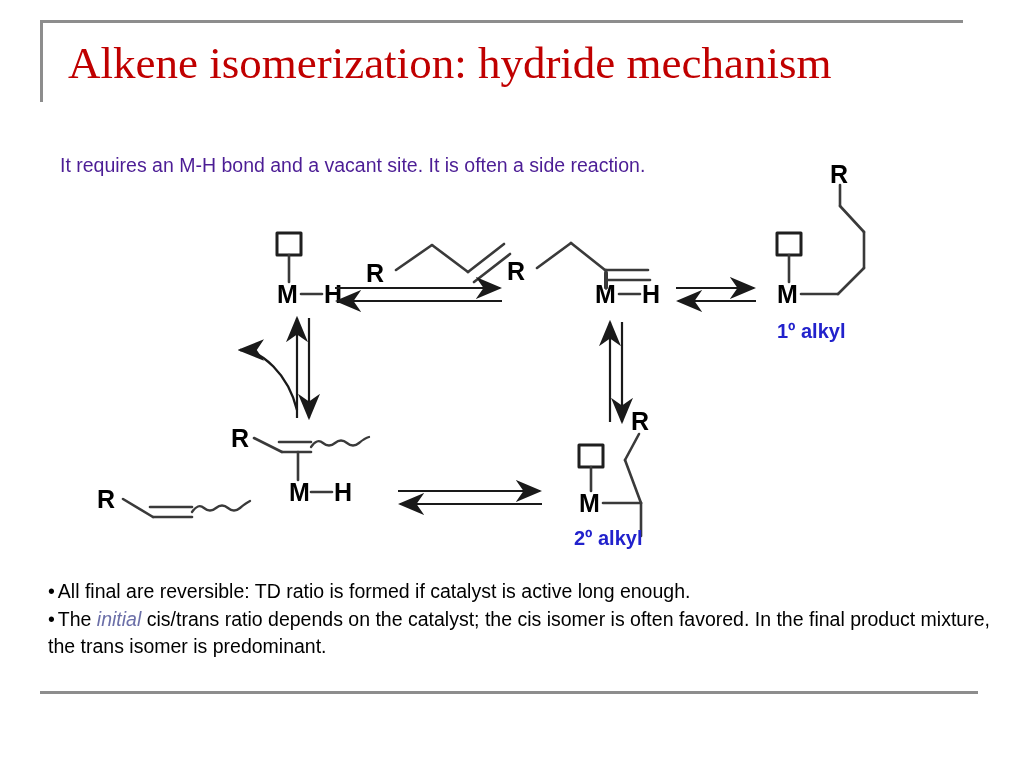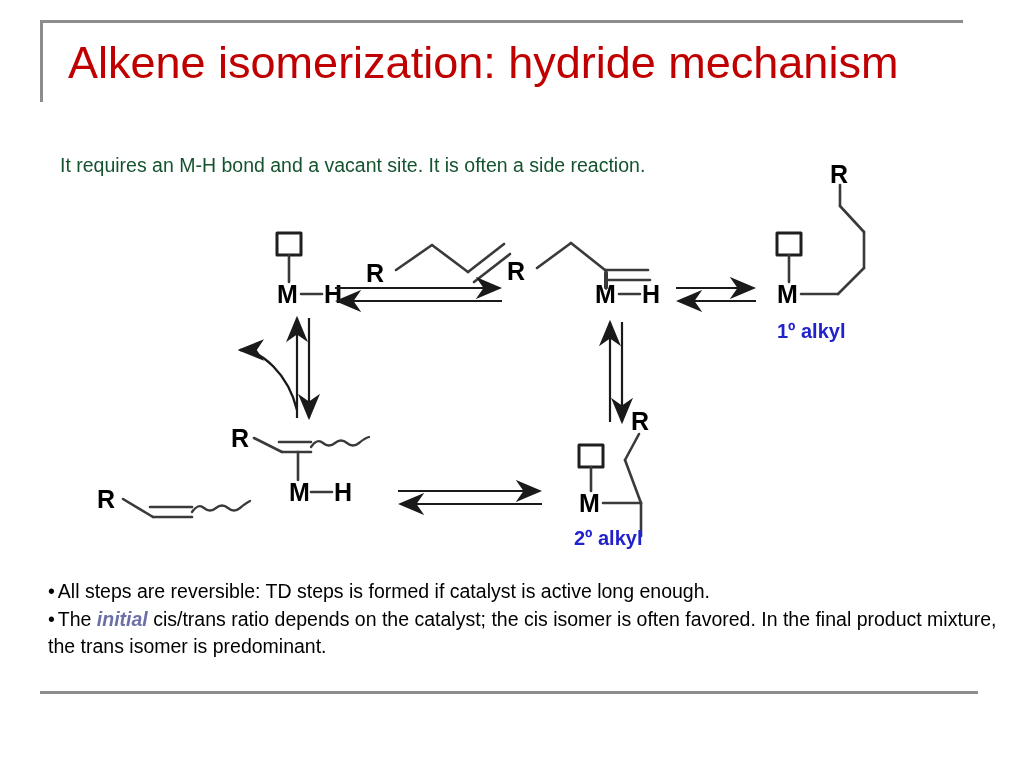--- a/index.html
+++ b/index.html
@@ -42,36 +42,36 @@
     height: 3px;
     background: #8d8d8d;
   }
 
   
   .slide-title {
     position: absolute;
     left: 68px;
     top: 36px;
     width: 900px;
-    font-family: Liberation Sans, sans-serif;
+    font-family: Liberation Serif, serif;
     font-size: 45px;
     line-height: 54px;
     letter-spacing: 0px;
     color: #c00000;
     white-space: nowrap;
   }
 
   
   .intro-text {
     position: absolute;
     left: 60px;
     top: 152px;
     font-size: 19.5px;
     line-height: 26px;
-    color: #14532d;
+    color: #4c1d95;
     white-space: nowrap;
   }
 
   
   .scheme {
     position: absolute;
     left: 0px;
     top: 160px;
     width: 1024px;
     height: 400px;
@@ -86,21 +86,20 @@
     width: 952px;
     font-size: 19.5px;
     line-height: 27.5px;
     color: #000000;
   }
   .bullet-line { white-space: normal; }
   .bullet-line .dot { margin-right: 3px; }
   .em-initial {
     font-style: italic;
     color: #6b6fa8;
-    font-weight: bold;
   }
 </style>
 </head>
 <body>
 
 <div class="rule-top"></div>
 <div class="rule-left"></div>
 <div class="rule-bottom"></div>
 
 <div class="slide-title">Alkene isomerization: hydride mechanism</div>
@@ -272,18 +271,18 @@
 
     <g>
       <path d="M297,250 C288,214 262,190 240,190" stroke-width="2.4" marker-end="url(#ahCurve)"></path>
     </g>
   </g>
 </svg>
 </div>
 
 <div class="bullets">
   <div class="bullet-line">
-    <span class="dot">•</span><span>All steps are reversible: TD steps is formed if catalyst is active long enough.</span>
+    <span class="dot">•</span><span>All final are reversible: TD ratio is formed if catalyst is active long enough.</span>
   </div>
   <div class="bullet-line">
     <span class="dot">•</span><span>The </span><span class="em-initial">initial</span><span> cis/trans ratio depends on the catalyst; the cis isomer is often favored. In the final product mixture, the trans isomer is predominant.</span>
   </div>
 </div>
 
 </body></html>

